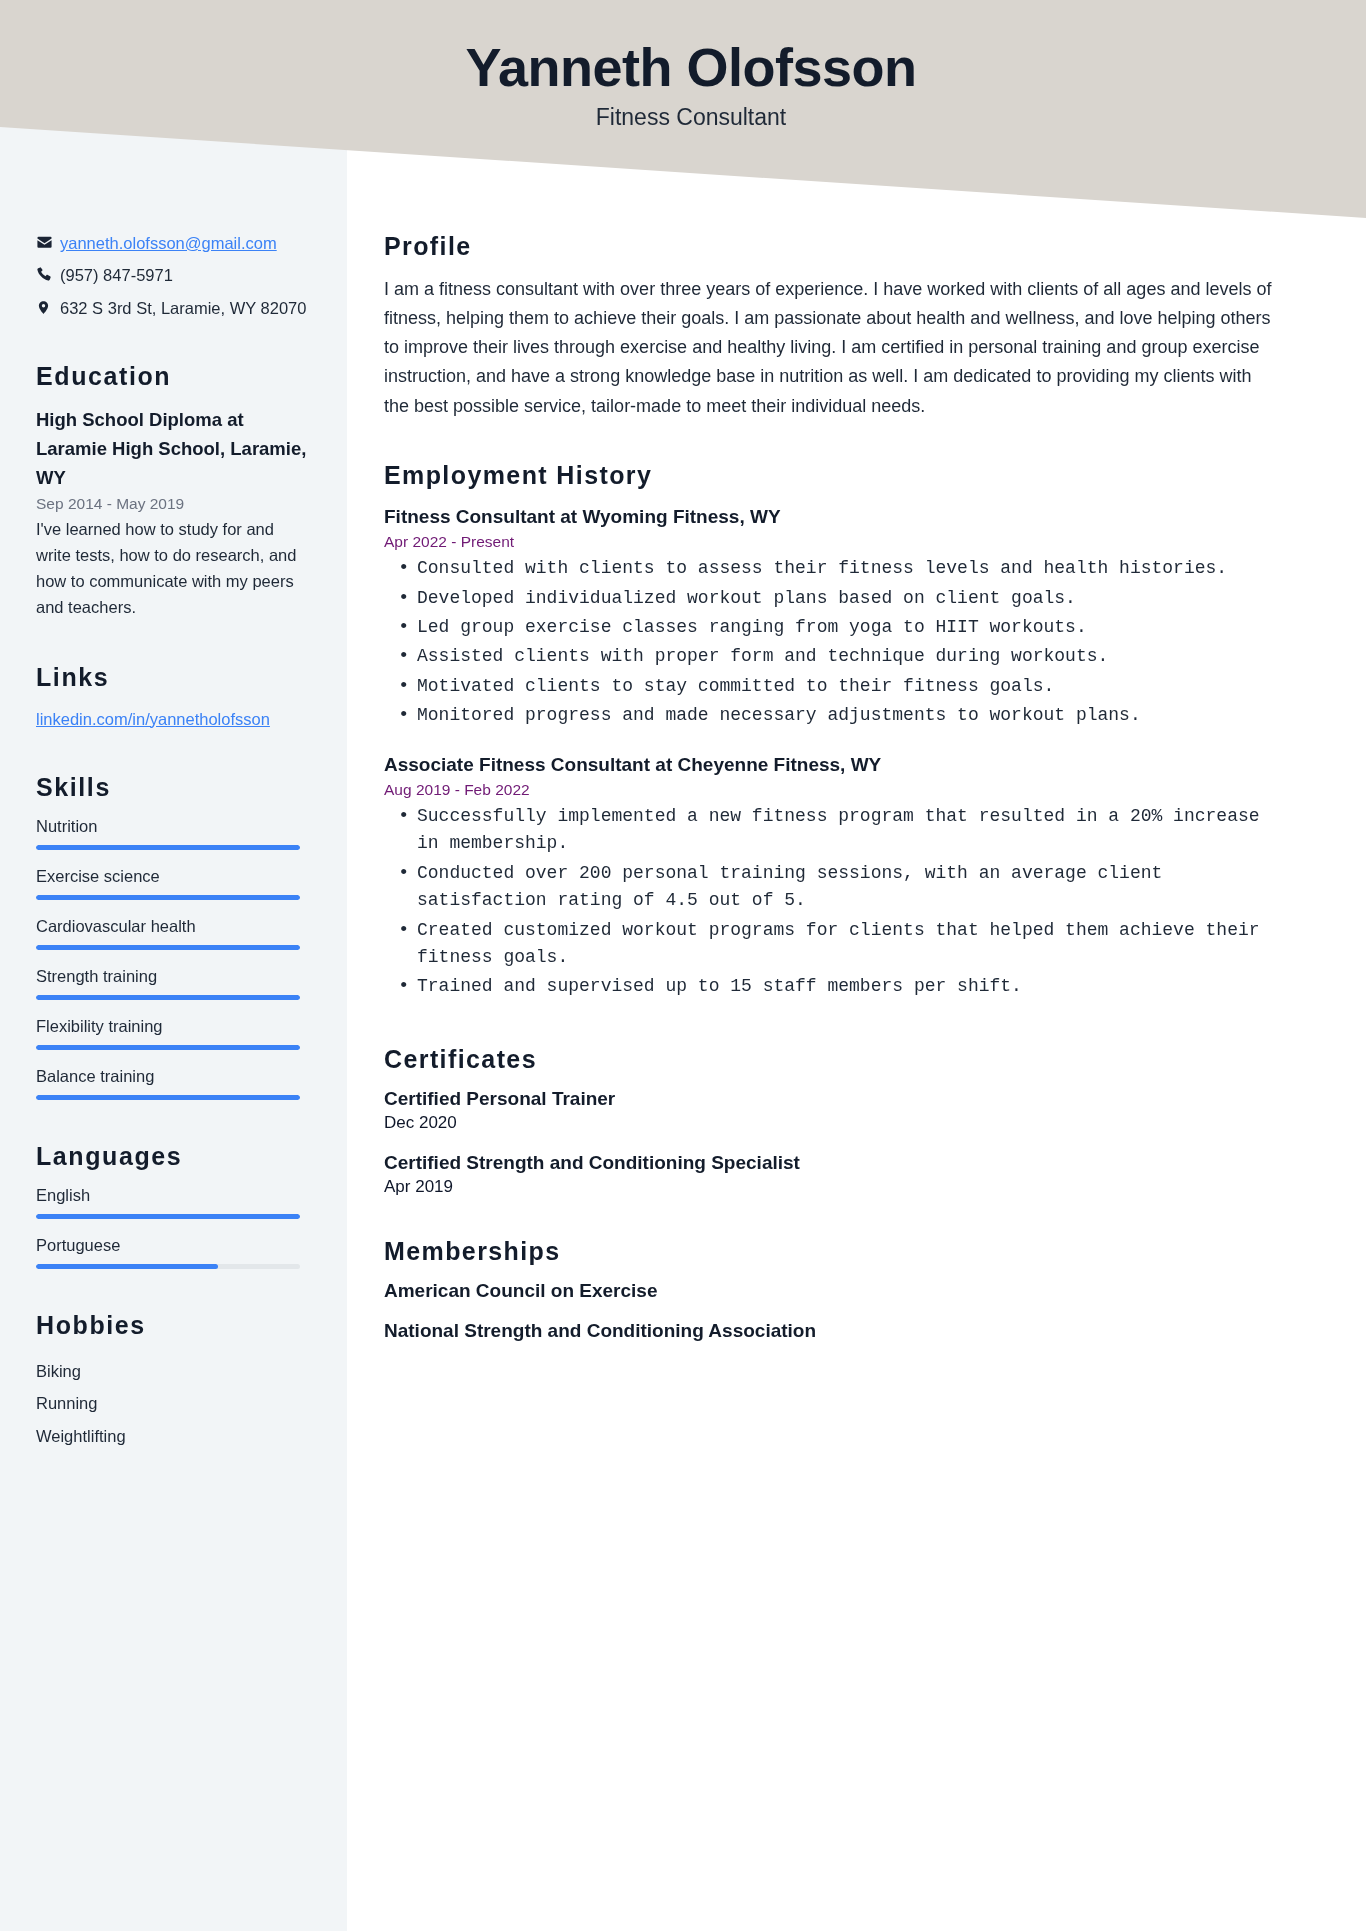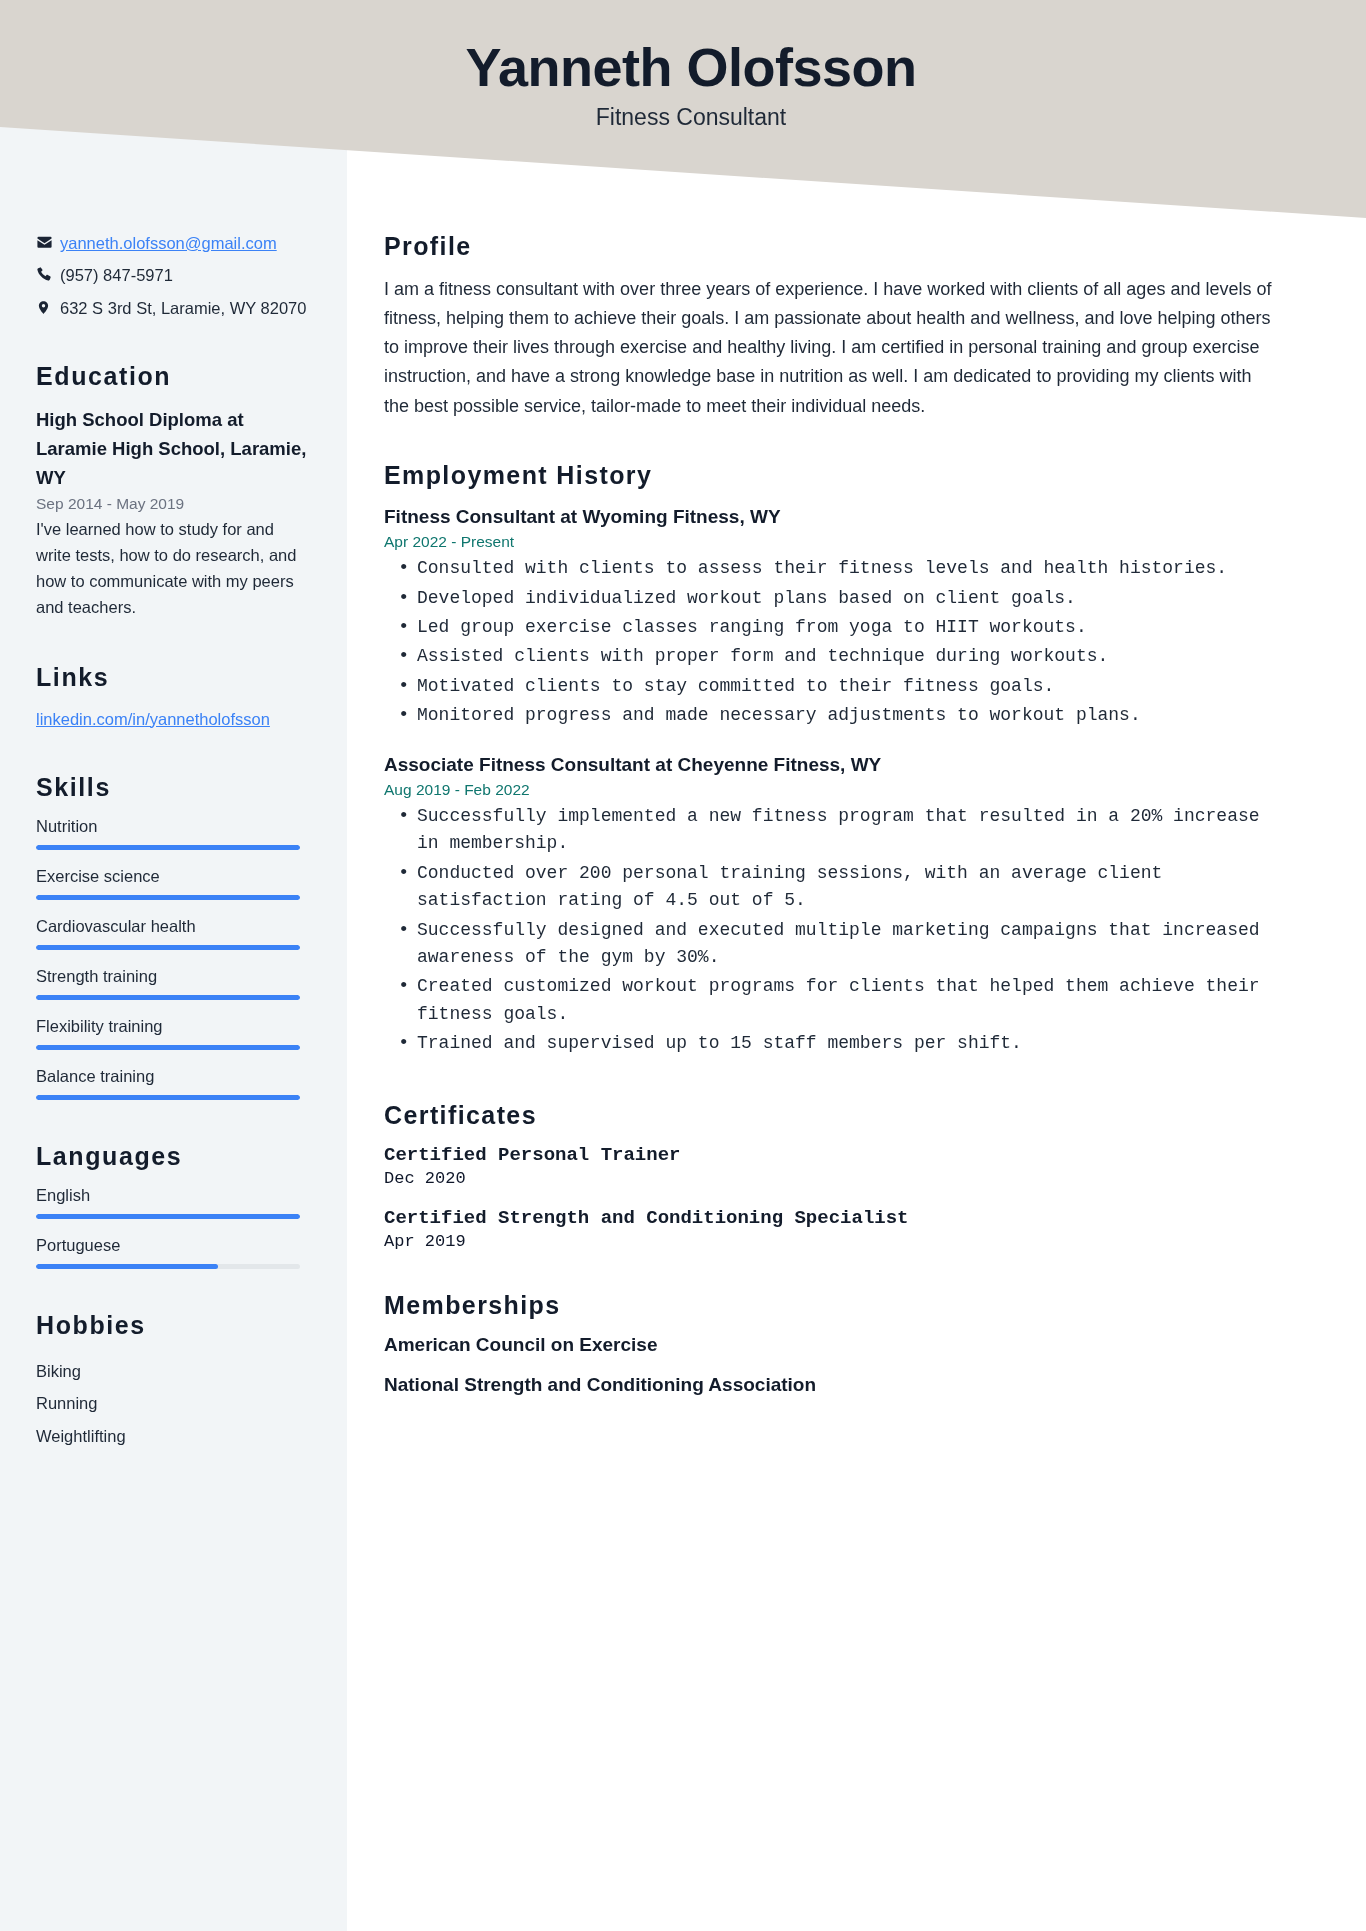--- a/index.html
+++ b/index.html
@@ -182,21 +182,21 @@
   .job { margin-bottom: 22px; }
   .job:last-child { margin-bottom: 0; }
   .job-heading {
     font-size: 19px;
     font-weight: 700;
     color: #131c2b;
     line-height: 1.4;
   }
   .job-date {
     font-size: 15.5px;
-    color: #0f766e;
+    color: #701a75;
     margin-top: 3px;
     margin-bottom: 4px;
   }
   .job-bullets {
     list-style: none;
     padding-left: 0;
   }
   .job-bullets li {
     position: relative;
     padding-left: 33px;
@@ -208,21 +208,21 @@
   }
   .job-bullets li::before {
     content: "•";
     position: absolute;
     left: 14px;
     top: -1px;
     font-size: 19px;
     color: #1f2937;
   }
 
-  .cert { margin-bottom: 19px; font-family: Liberation Mono, monospace; }
+  .cert { margin-bottom: 19px; }
   .cert:last-child { margin-bottom: 0; }
   .cert-title {
     font-size: 19px;
     font-weight: 700;
     color: #131c2b;
   }
   .cert-date {
     font-size: 17px;
     color: #0f172a;
     margin-top: 3px;
@@ -384,21 +384,20 @@
           <li>Monitored progress and made necessary adjustments to workout plans.</li>
         </ul>
       </div>
 
       <div class="job">
         <div class="job-heading">Associate Fitness Consultant at Cheyenne Fitness, WY</div>
         <div class="job-date">Aug 2019 - Feb 2022</div>
         <ul class="job-bullets">
           <li>Successfully implemented a new fitness program that resulted in a 20% increase in membership.</li>
           <li>Conducted over 200 personal training sessions, with an average client satisfaction rating of 4.5 out of 5.</li>
-          <li>Successfully designed and executed multiple marketing campaigns that increased awareness of the gym by 30%.</li>
           <li>Created customized workout programs for clients that helped them achieve their fitness goals.</li>
           <li>Trained and supervised up to 15 staff members per shift.</li>
         </ul>
       </div>
     </section>
 
     <section class="section">
       <div class="main-heading">Certificates</div>
       <div class="cert">
         <div class="cert-title">Certified Personal Trainer</div>

